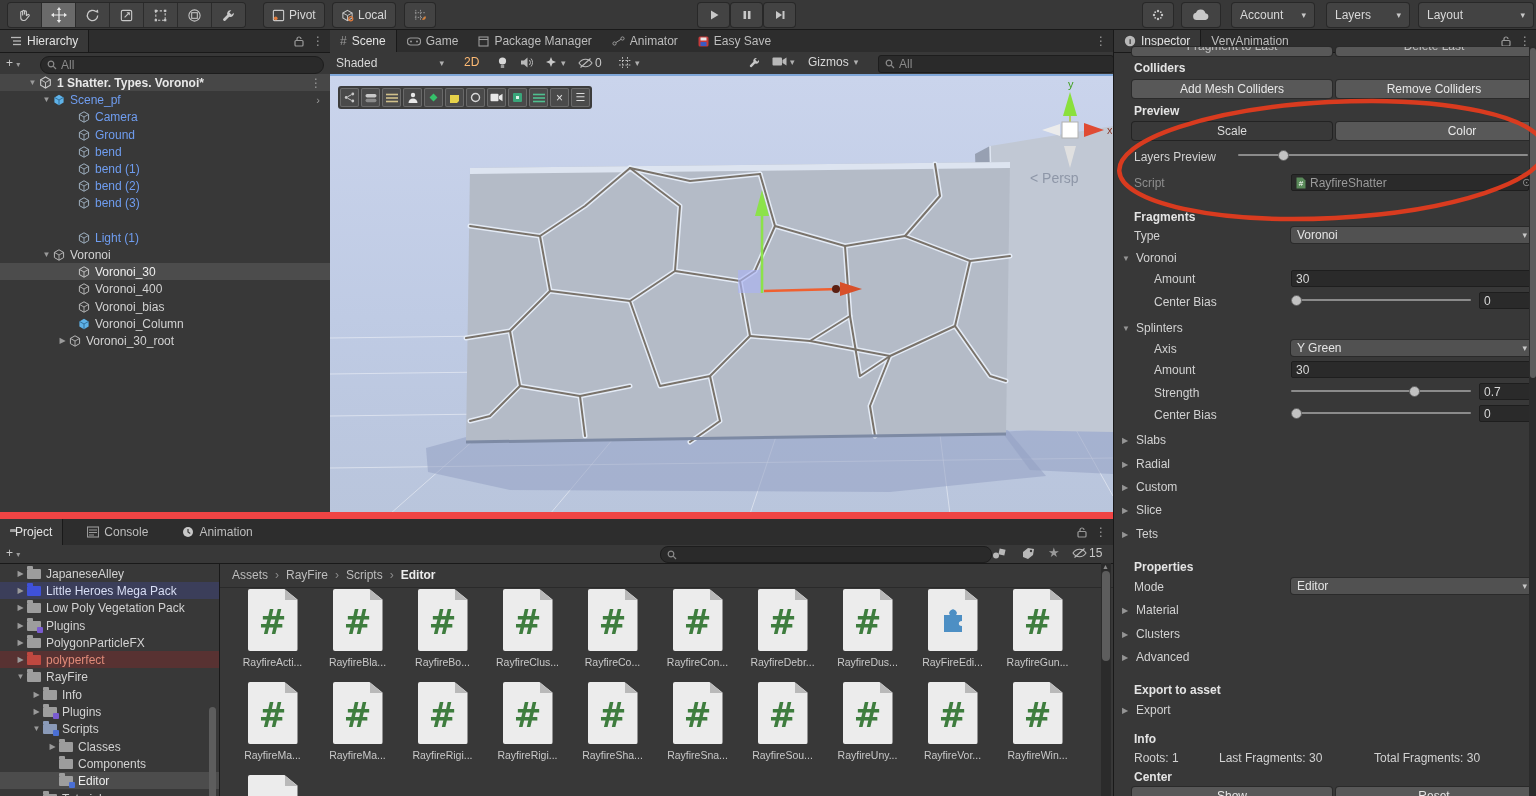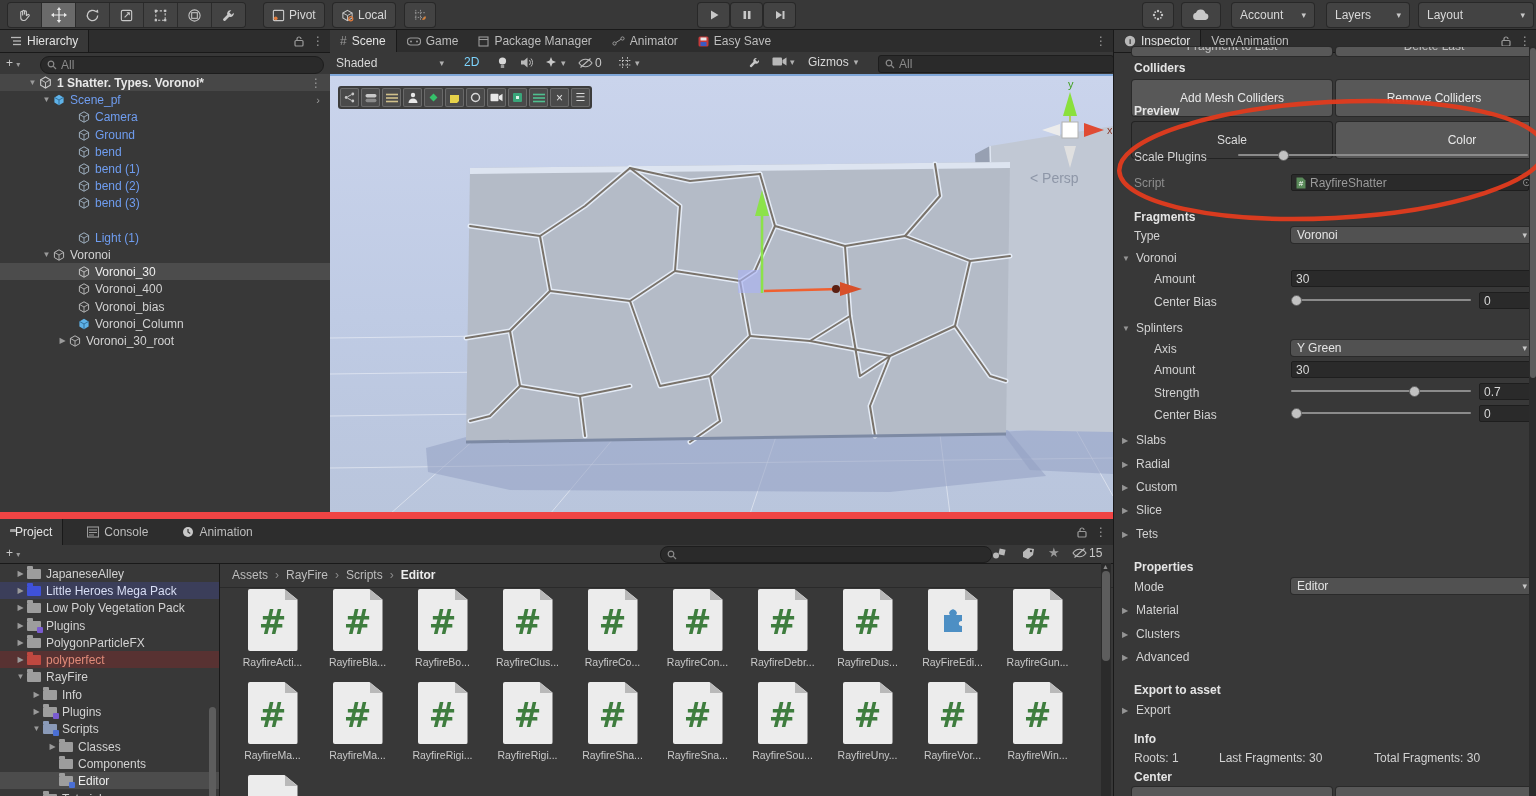--- a/index.html
+++ b/index.html
@@ -11,21 +11,21 @@
     border-bottom:1px solid #191919;display:flex;align-items:stretch;}
   .tab{display:flex;align-items:center;gap:5px;padding:0 10px;color:#bdbdbd;white-space:nowrap;}
   .tab.active{background:#383838;color:#e2e2e2;border-right:1px solid #191919;}
   .tabright{margin-left:auto;display:flex;align-items:center;gap:8px;padding-right:6px;color:#9a9a9a;}
   .kebab{color:#9a9a9a;font-size:12px;letter-spacing:0;}
   .trow{position:absolute;height:17px;display:flex;align-items:center;white-space:nowrap;left:0;right:0;}
   .arr{color:#9a9a9a;font-size:8px;width:13px;text-align:center;flex:none;}
   .blue{color:#6f9df0;}
   .sel{background:#4c4c4c;}
   .ubtn{background:#585858;border-radius:3px;color:#e8e8e8;display:flex;align-items:center;
-    justify-content:center;position:absolute;height:36px;box-shadow:0 0 0 1px #2a2a2a;}
+    justify-content:center;position:absolute;height:18px;box-shadow:0 0 0 1px #2a2a2a;}
   .ubtn.dark{background:#393939;box-shadow:0 0 0 1px #232323;color:#dcdcdc;}
   .ufield{background:#2a2a2a;border:1px solid #1e1e1e;border-radius:2px;color:#d8d8d8;
     padding:0 4px;display:flex;align-items:center;position:absolute;height:15px;}
   .udd{background:#515151;border-radius:3px;color:#e4e4e4;padding:0 6px;display:flex;
     align-items:center;justify-content:space-between;position:absolute;height:16px;box-shadow:0 0 0 1px #2a2a2a;}
   .udd .car{color:#c8c8c8;font-size:9px;margin-left:6px;}
   .slider{position:absolute;height:16px;}
   .slider .track{position:absolute;left:0;right:0;top:7px;height:2px;background:#8b8b8b;border-radius:1px;}
   .slider .thumb{position:absolute;top:2.5px;width:11px;height:11px;border-radius:50%;
     background:#c2c2c2;border:1px solid #5f5f5f;box-sizing:border-box;}
@@ -429,21 +429,21 @@
     <div class="tabright">
         <span class="kebab">⋮</span>
       </div>
   </div>
 
   <div class="abs" style="left:0;top:22px;right:0;height:22px;background:#383838;border-bottom:1px solid #191919;">
     <div class="abs" style="left:6px;top:3px;width:108px;height:16px;display:flex;align-items:center;justify-content:space-between;color:#d8d8d8;">
       <span>Shaded</span>
         <span style="font-size:9px;color:#b0b0b0;">▾</span>
     </div>
-    <div class="abs" style="left:134px;top:3px;color:#7dd3fc;">2D</div>
+    <div class="abs" style="left:134px;top:3px;color:#fdba74;">2D</div>
     <div class="abs" style="left:166px;top:4px;">
         <svg width="13" height="14" viewBox="0 0 13 14">
           <circle cx="6.5" cy="5" r="3.6" fill="#d8d8d8"></circle>
           <rect x="4.8" y="9" width="3.4" height="3" fill="#9a9a9a"></rect>
         </svg>
       </div>
     <div class="abs" style="left:190px;top:4px;">
         <svg width="14" height="13" viewBox="0 0 14 13">
           <polygon points="1,4.5 4,4.5 7.5,1.5 7.5,11.5 4,8.5 1,8.5" fill="#b8b8b8"></polygon>
           <path d="M9.5 4a4 4 0 010 5M11 2.5a6 6 0 010 8" stroke="#b8b8b8" stroke-width="1" fill="none"></path>
@@ -1024,21 +1024,21 @@
     </div>
 
   <div class="abs hdr" style="left:20px;top:31px;">Colliders</div>
   <div class="ubtn" style="left:18px;top:50px;width:200px;">Add Mesh Colliders</div>
   <div class="ubtn" style="left:222px;top:50px;width:196px;">Remove Colliders</div>
 
   <div class="abs hdr" style="left:20px;top:74px;">Preview</div>
   <div class="ubtn dark" style="left:18px;top:92px;width:200px;">Scale</div>
   <div class="ubtn" style="left:222px;top:92px;width:196px;padding-left:28px;">Color</div>
 
-  <div class="abs" style="left:20px;top:120px;">Scale Plugins</div>
+  <div class="abs" style="left:20px;top:120px;">Layers Preview</div>
   <div class="slider" style="left:124px;top:117px;width:290px;">
     <div class="track"></div>
       <div class="thumb" style="left:40px;"></div>
   </div>
 
   <div class="abs" style="left:20px;top:146px;color:#8e8e8e;">Script</div>
   <div class="ufield" style="left:177px;top:144px;width:228px;color:#9a9a9a;gap:4px;">
     <span class="ico">
         <svg width="10" height="12" viewBox="0 0 10 12">
           <path d="M0.5 0.5h6l3 3v8h-9z" fill="#5a8a5a"></path>

